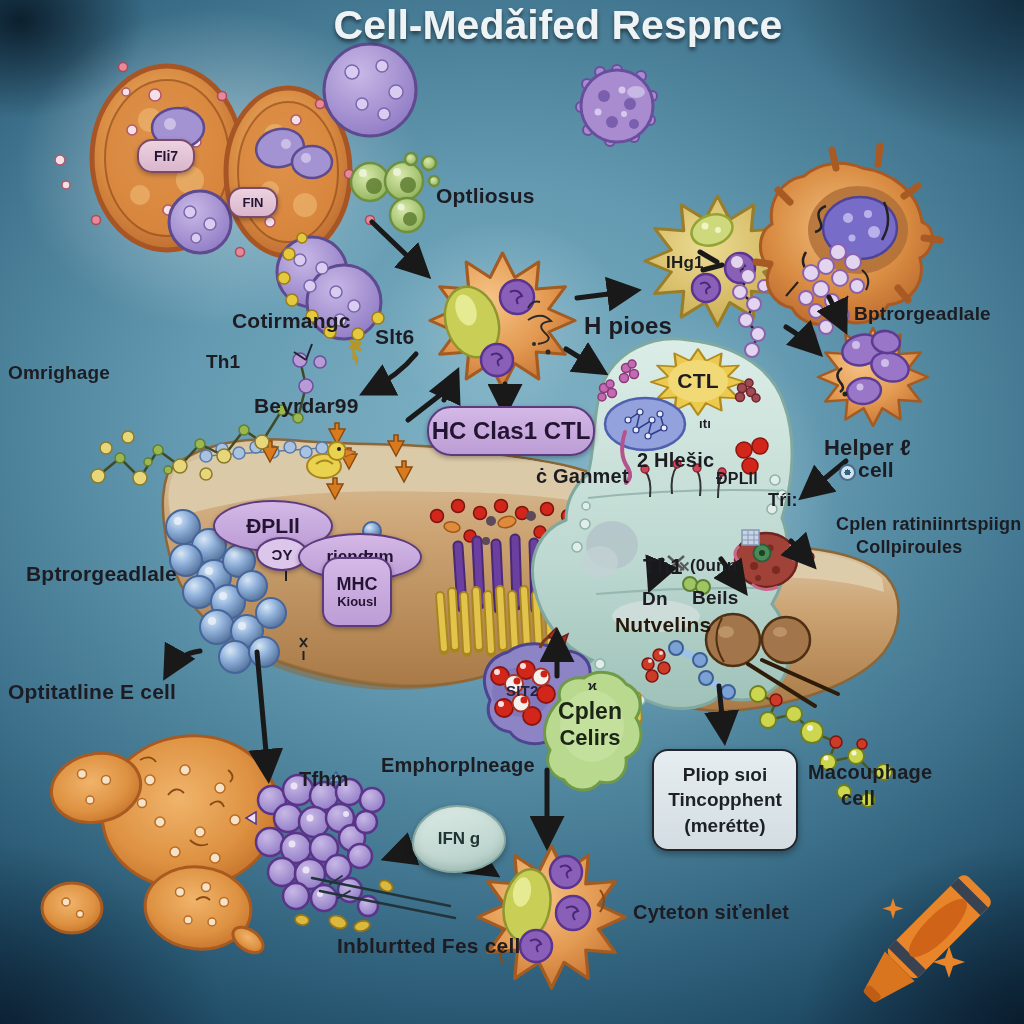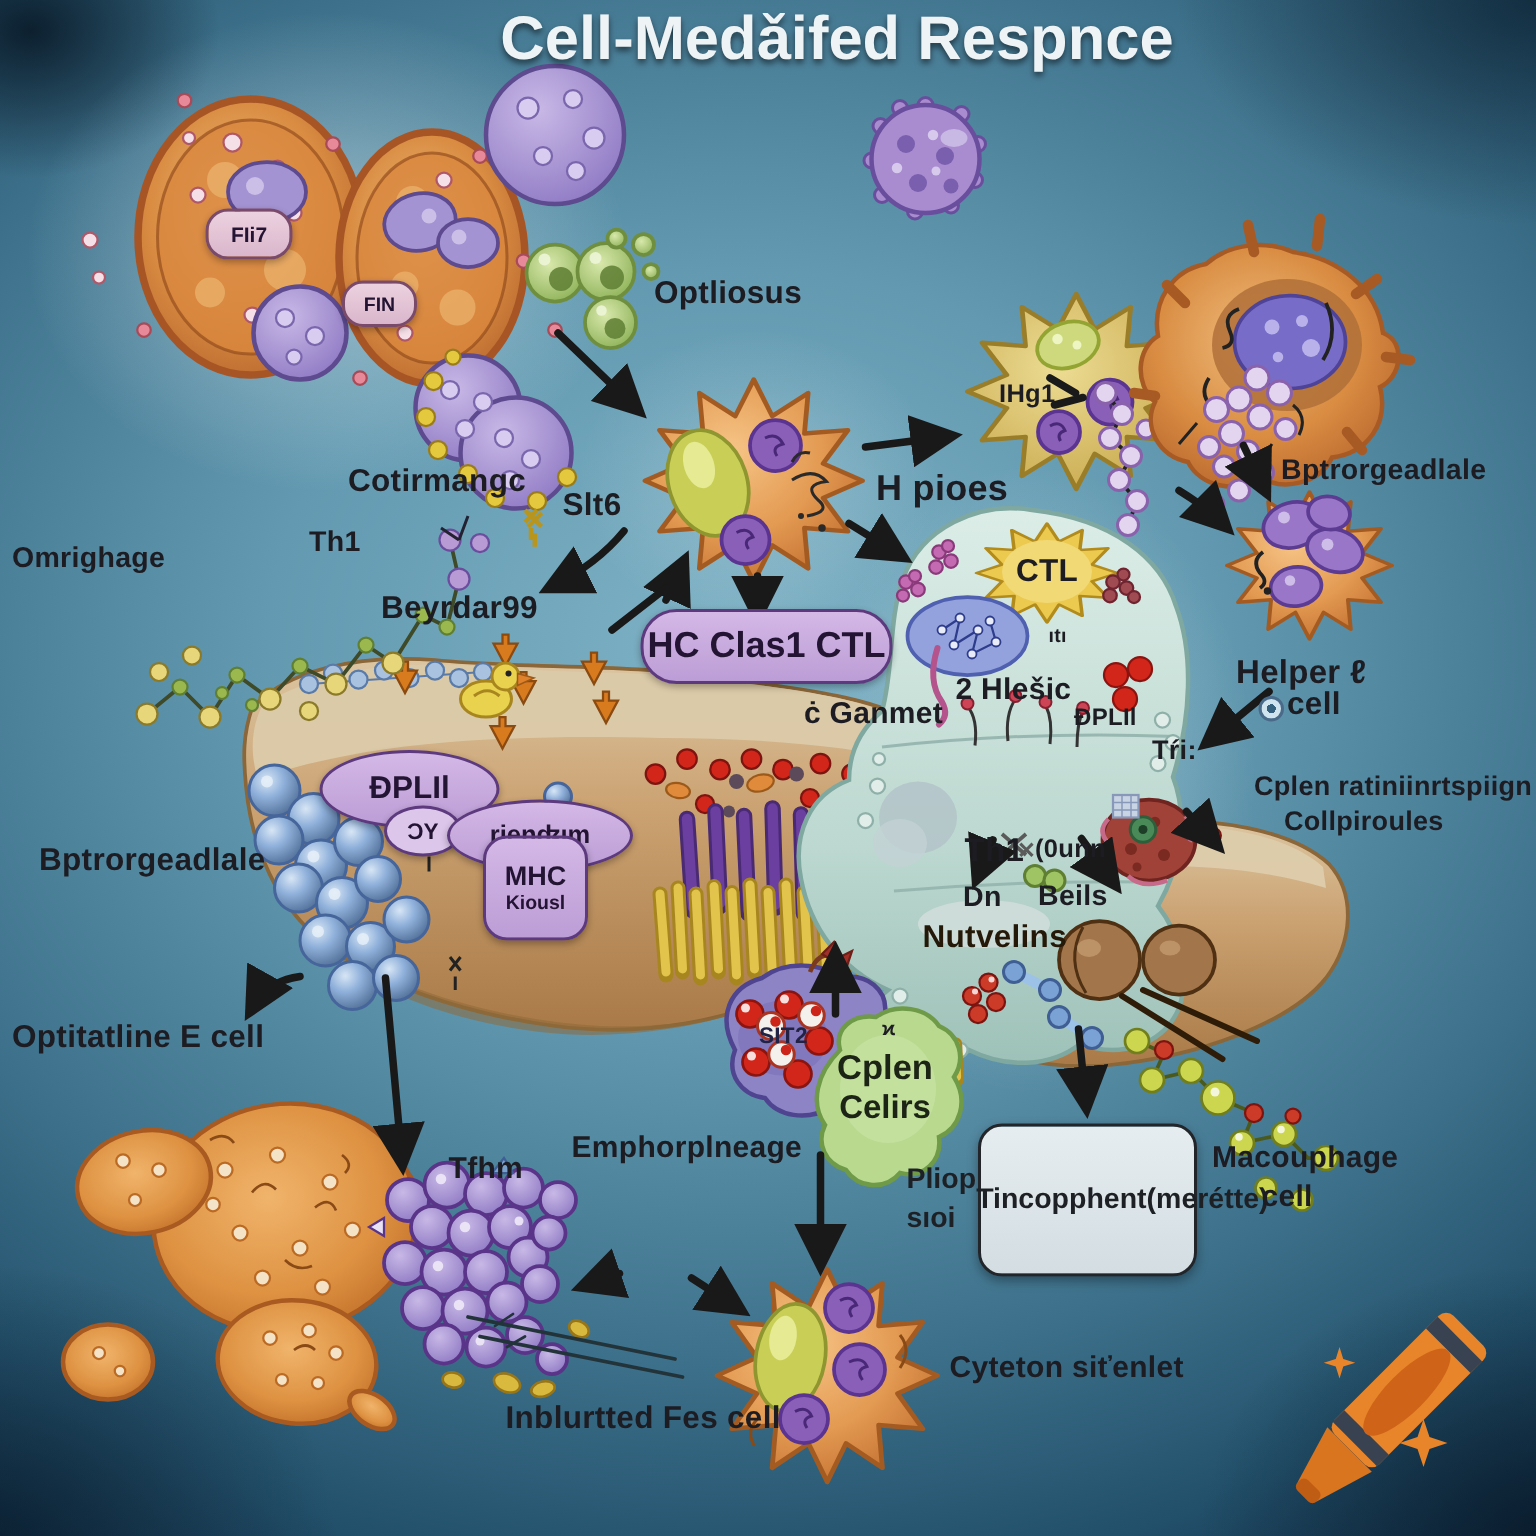--- a/index.html
+++ b/index.html
@@ -25,21 +25,21 @@
   }
   .pill{
     position:absolute;display:flex;align-items:center;justify-content:center;z-index:5;
     background:linear-gradient(180deg,#d4b8e6,#bc9dd6);border:2.5px solid #5d3a7e;
     border-radius:24px;font-weight:bold;color:#241433;
     box-shadow:0 2px 5px rgba(0,0,0,.3);
   }
   .ellipse{border-radius:50%;}
   .box-light{
     position:absolute;z-index:5;background:linear-gradient(180deg,#e6edf0,#d3dde2);
-    border:2.5px solid #22262a;border-radius:16px;display:flex;flex-direction:row;
+    border:2.5px solid #22262a;border-radius:16px;display:flex;flex-direction:column;
     align-items:center;justify-content:center;font-weight:bold;color:#1d2126;
     box-shadow:0 3px 7px rgba(0,0,0,.35);
   }
   .teal-chip{
     position:absolute;z-index:5;background:linear-gradient(165deg,#dcebe6,#b2ccc5);
     border:2.5px solid #86a8a1;display:flex;align-items:center;justify-content:center;
     font-weight:bold;color:#233;border-radius:48% 52% 55% 45%/58% 52% 48% 42%;
     box-shadow:0 3px 6px rgba(0,0,0,.3), inset 0 -4px 8px rgba(120,150,145,.4);
   }
   .dot-icon{
@@ -907,20 +907,21 @@
 <div class="pill" style="left:322px;top:557px;width:66px;height:66px;border-radius:16px;flex-direction:column;line-height:1.1">
   <div style="font-size:18px">MHC</div>
   <div style="font-size:13px">Kiousl</div>
 </div>
 <div class="lbl" style="left:506px;top:682px;font-size:15px;color:#222244;z-index:7">SIT2</div>
 <div class="lbl" style="left:588px;top:678px;font-size:13px;z-index:7">ϰ</div>
 <div style="position:absolute;left:546px;top:698px;width:88px;text-align:center;z-index:7;font-weight:bold;color:#1c2416">
   <div style="font-size:23px">Cplen</div>
   <div style="font-size:22px">Celirs</div>
 </div>
+<div class="teal-chip" style="left:412px;top:805px;width:90px;height:64px;font-size:17px">IFN ɡ</div>
 <div class="box-light" style="left:652px;top:749px;width:142px;height:98px;line-height:1.35">
   <div style="font-size:19px">Pliop sıoi</div>
   <div style="font-size:19px">Tincopphent</div>
   <div style="font-size:19px">(merétte)</div>
 </div>
 
 <div class="lbl" style="left:678px;top:558px;font-size:15px;color:#5a5a5a">✕</div>
 </div>
 
 </body></html>

